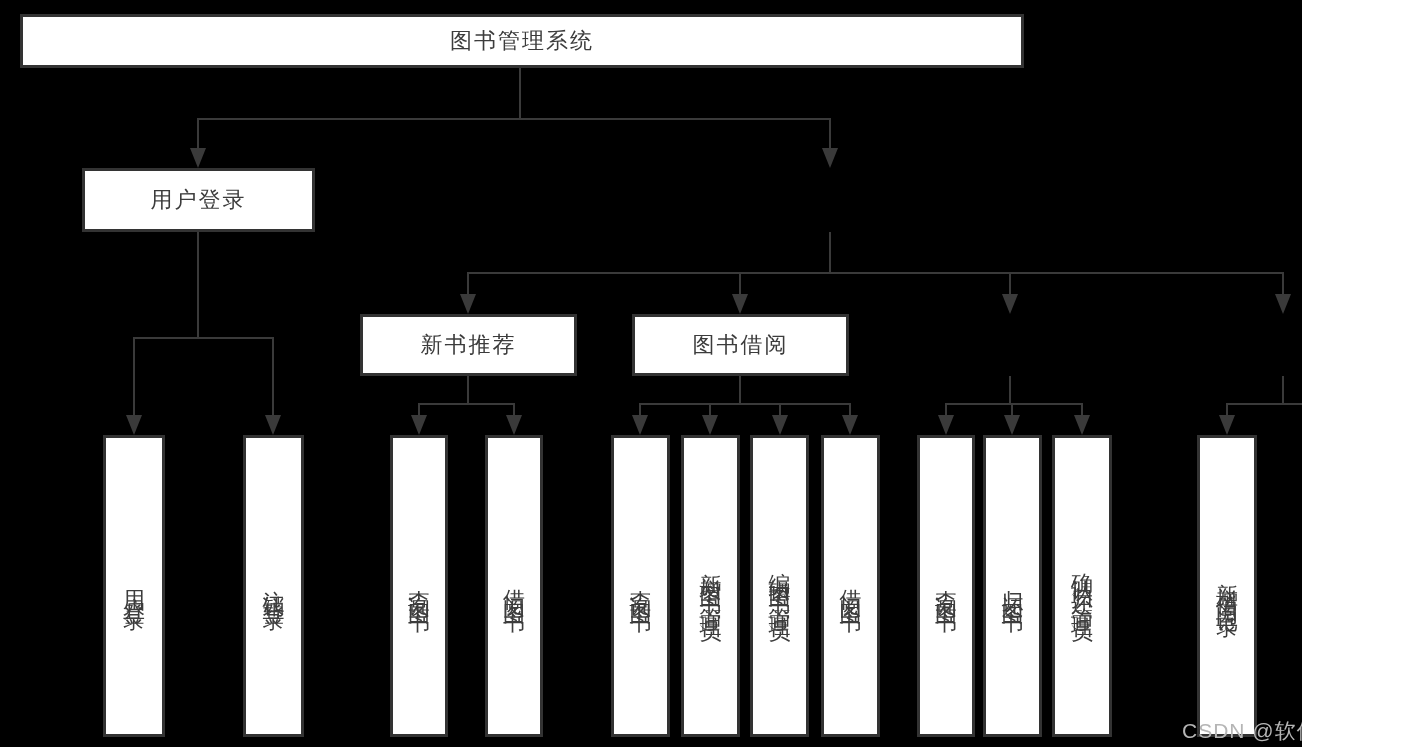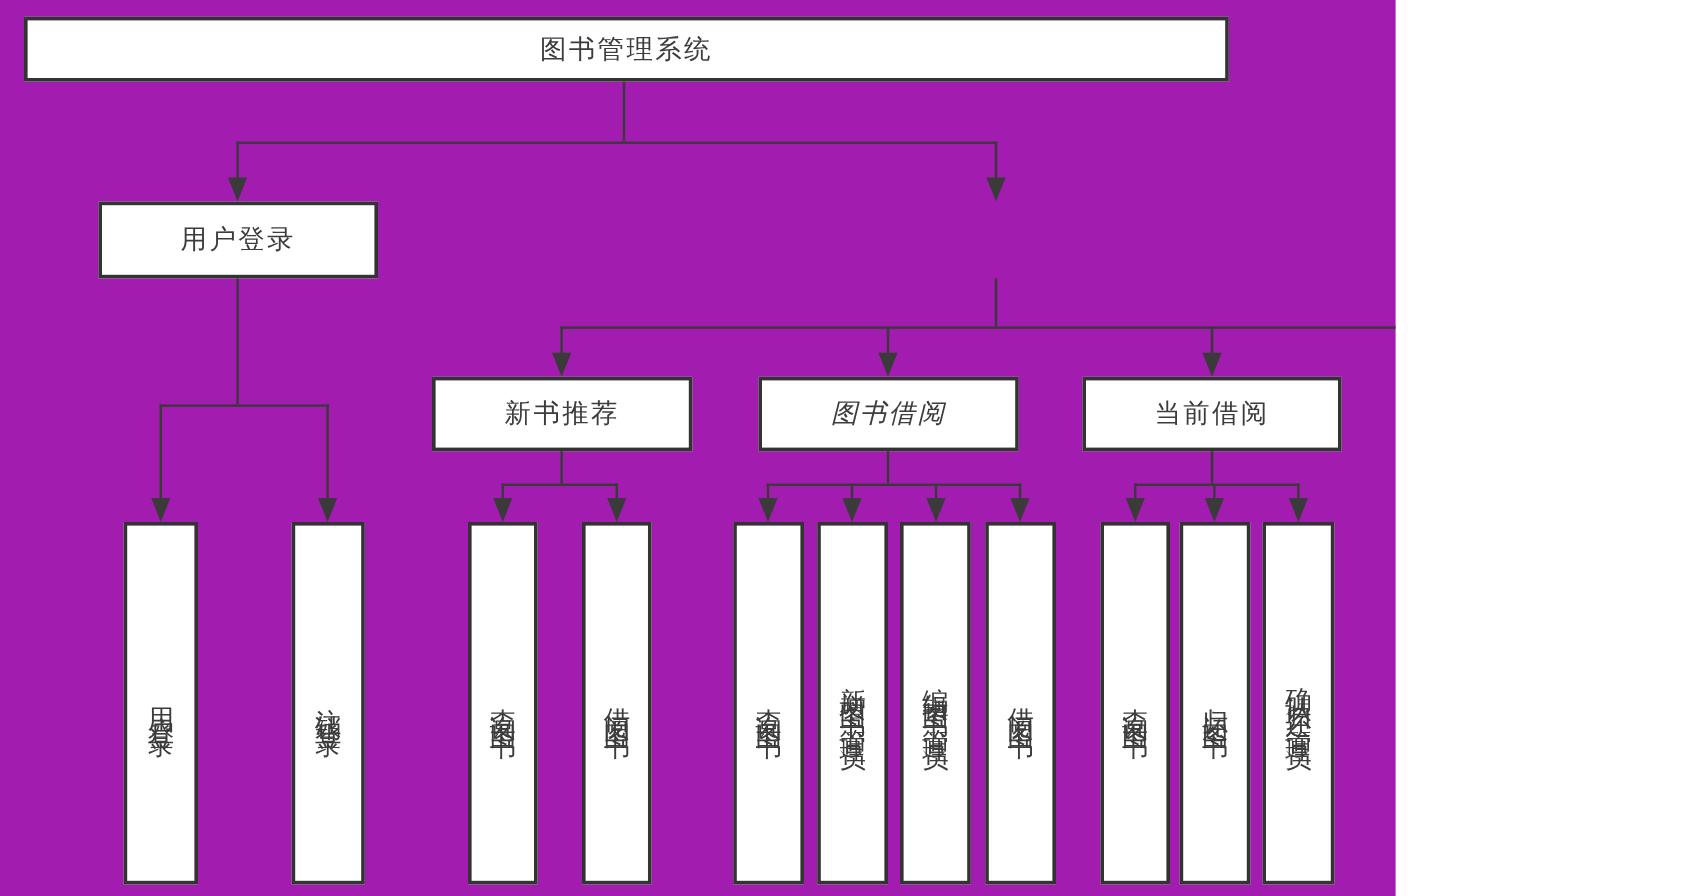--- a/index.html
+++ b/index.html
@@ -2,23 +2,23 @@
 <html><head>
 <meta charset="utf-8">
 <style>
   html, body {
     margin: 0;
     padding: 0;
     background: #ffffff;
   }
   .canvas {
     position: relative;
-    width: 1163px;
+    width: 1302px;
     height: 747px;
-    background: #a21caf;
+    background: #000000;
     font-family: "Liberation Sans", sans-serif;
     overflow: hidden;
   }
   .box {
     position: absolute;
     background: #ffffff;
     border: 3px solid #333333;
     box-sizing: border-box;
     display: flex;
     align-items: center;
@@ -99,25 +99,22 @@
   <div class="vline" style="left:739px; top:272px; height:24px;"></div>
   <div class="arrow" style="left:732px; top:294px;"></div>
   <div class="vline" style="left:1009px; top:272px; height:24px;"></div>
   <div class="arrow" style="left:1002px; top:294px;"></div>
   <div class="vline" style="left:1282px; top:272px; height:24px;"></div>
   <div class="arrow" style="left:1275px; top:294px;"></div>
 
   <div class="box hbox" style="left:360px; top:314px; width:217px; height:62px;text-align:center;">
     <span>新书推荐</span>
   </div>
-  <div class="box hbox" style="left:632px; top:314px; width:217px; height:62px;font-style:italic;">
+  <div class="box hbox" style="left:632px; top:314px; width:217px; height:62px;">
     <span>图书借阅</span>
-  </div>
-  <div class="box hbox" style="left:902px; top:314px; width:216px; height:62px;">
-    <span>当前借阅</span>
   </div>
 
   <div class="vline" style="left:467px; top:376px; height:27px;"></div>
   <div class="hline" style="left:418px; top:403px; width:97px;"></div>
   <div class="vline" style="left:418px; top:403px; height:14px;"></div>
   <div class="arrow" style="left:411px; top:415px;"></div>
   <div class="vline" style="left:513px; top:403px; height:14px;"></div>
   <div class="arrow" style="left:506px; top:415px;"></div>
 
   <div class="vline" style="left:739px; top:376px; height:27px;"></div>

